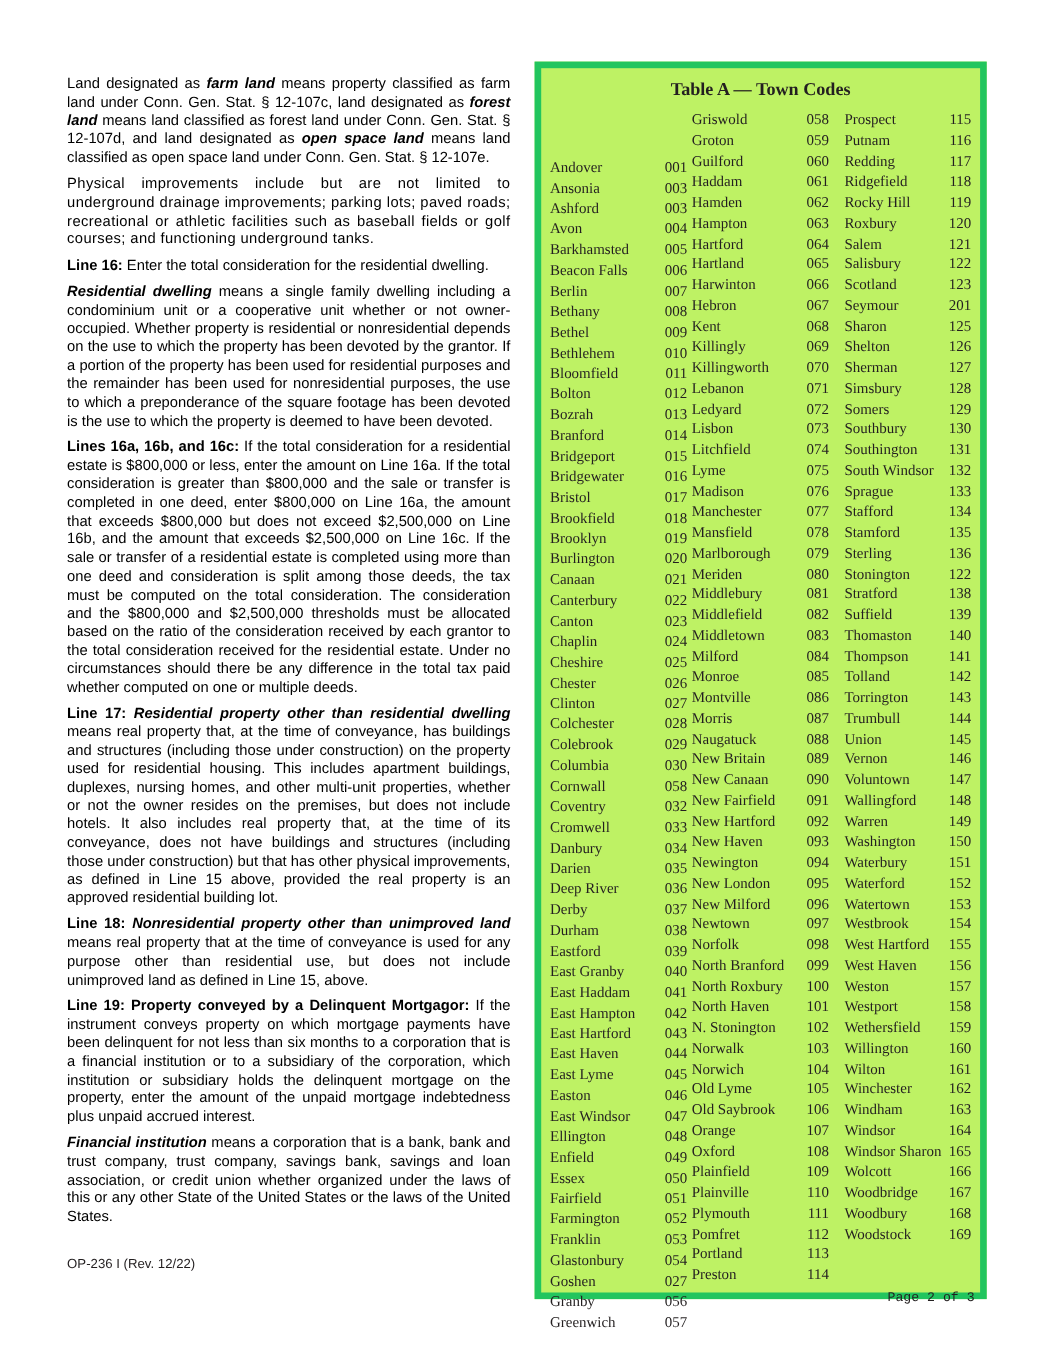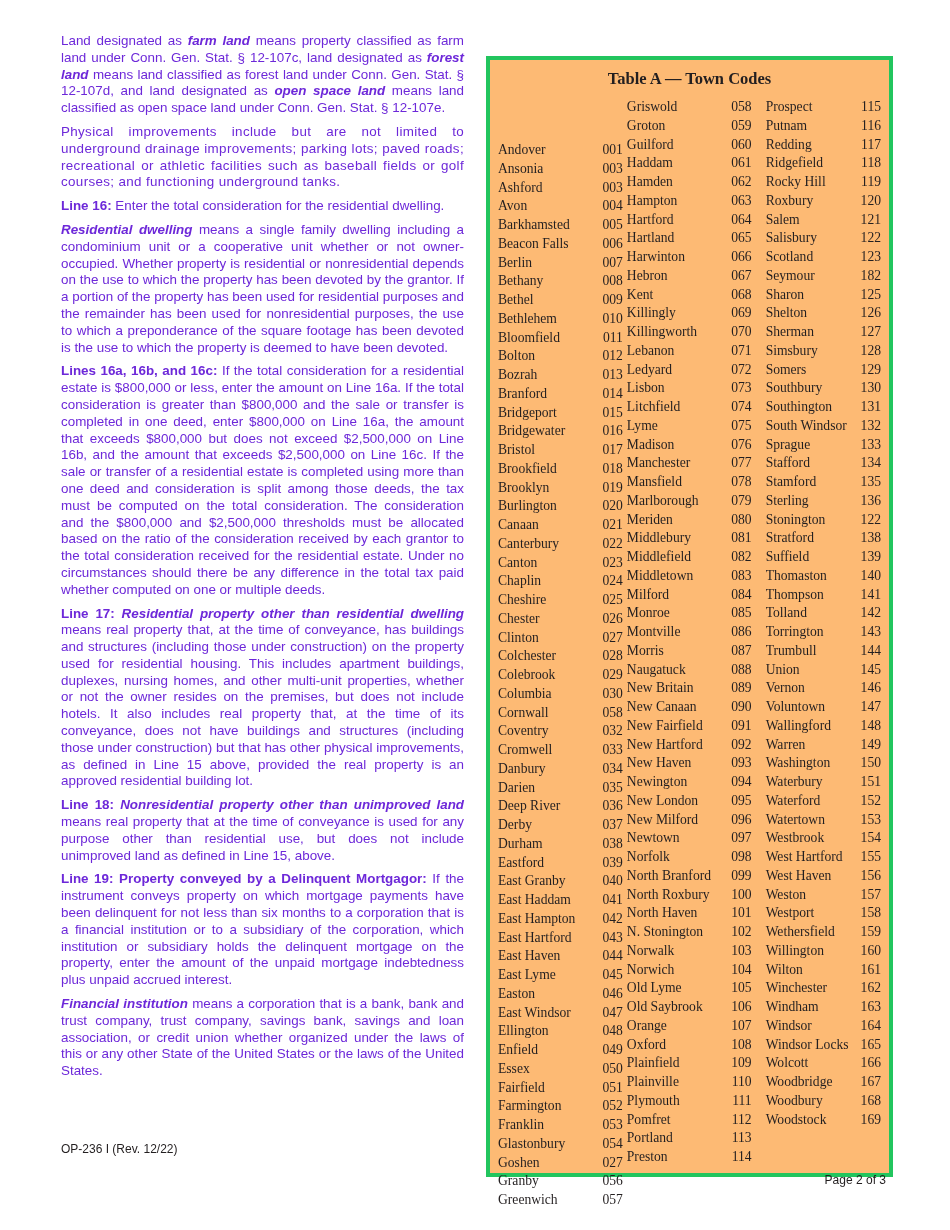--- a/index.html
+++ b/index.html
@@ -1,36 +1,36 @@
 <!DOCTYPE html>
 <html><head>
 <meta charset="utf-8">
 <style>
   html, body { margin: 0; padding: 0; background: #ffffff; }
   body { width: 950px; height: 1230px; position: relative; overflow: hidden; color: #231f20; }
   .left-col {
-    position: absolute; left: 61px; top: 33px; width: 403px;
+    position: absolute; left: 61px; top: 68px; width: 403px;
     font-family: "Liberation Sans", sans-serif; font-size: 13.4px; line-height: 16.8px;
-    text-align: justify; color: #6d28d9;
+    text-align: justify; color: #000000;
   }
   .left-col p { margin: 0 0 7px 0; }
   .left-col .b { font-weight: bold; }
   .left-col .bi { font-weight: bold; font-style: italic; }
   .left-col p.spaced { letter-spacing: 0.35px; }
   .footer-left {
     position: absolute; left: 61px; top: 1142px;
     font-family: "Liberation Sans", sans-serif; font-size: 12px; color: #231f20;
   }
   .footer-right {
     position: absolute; right: 64px; top: 1173px;
-    font-family: Liberation Sans, sans-serif; font-size: 12px; color: #231f20;
+    font-family: Liberation Mono, monospace; font-size: 12px; color: #231f20;
   }
   .town-table {
     position: absolute; left: 486px; top: 56px; width: 399px; height: 1113px;
-    background: #fdba74; border: 4px solid #22c55e; box-sizing: content-box;
+    background: #bef264; border: 6px solid #22c55e; box-sizing: content-box;
     font-family: "Liberation Serif", serif; color: #231f20;
   }
   .town-table .title {
     text-align: center; font-weight: bold; font-size: 16.5px;
     margin-top: 9px; height: 30px; line-height: 20px;
   }
   .cols { position: absolute; left: 8px; top: 38px; right: 8px; display: flex; }
   .col { display: flex; flex-direction: column; }
   .col-1 { width: 134px; margin-top: 43px; }
   .col-2 { width: 134px; }
@@ -565,21 +565,21 @@
         <div class="row">
           <span class="town">Salisbury</span>
           <span class="code">122</span>
         </div>
         <div class="row">
           <span class="town">Scotland</span>
           <span class="code">123</span>
         </div>
         <div class="row">
           <span class="town">Seymour</span>
-          <span class="code">182</span>
+          <span class="code">201</span>
         </div>
         <div class="row">
           <span class="town">Sharon</span>
           <span class="code">125</span>
         </div>
         <div class="row">
           <span class="town">Shelton</span>
           <span class="code">126</span>
         </div>
         <div class="row">
@@ -728,21 +728,21 @@
         </div>
         <div class="row">
           <span class="town">Windham</span>
           <span class="code">163</span>
         </div>
         <div class="row">
           <span class="town">Windsor</span>
           <span class="code">164</span>
         </div>
         <div class="row">
-          <span class="town">Windsor Locks</span>
+          <span class="town">Windsor Sharon</span>
           <span class="code">165</span>
         </div>
         <div class="row">
           <span class="town">Wolcott</span>
           <span class="code">166</span>
         </div>
         <div class="row">
           <span class="town">Woodbridge</span>
           <span class="code">167</span>
         </div>

